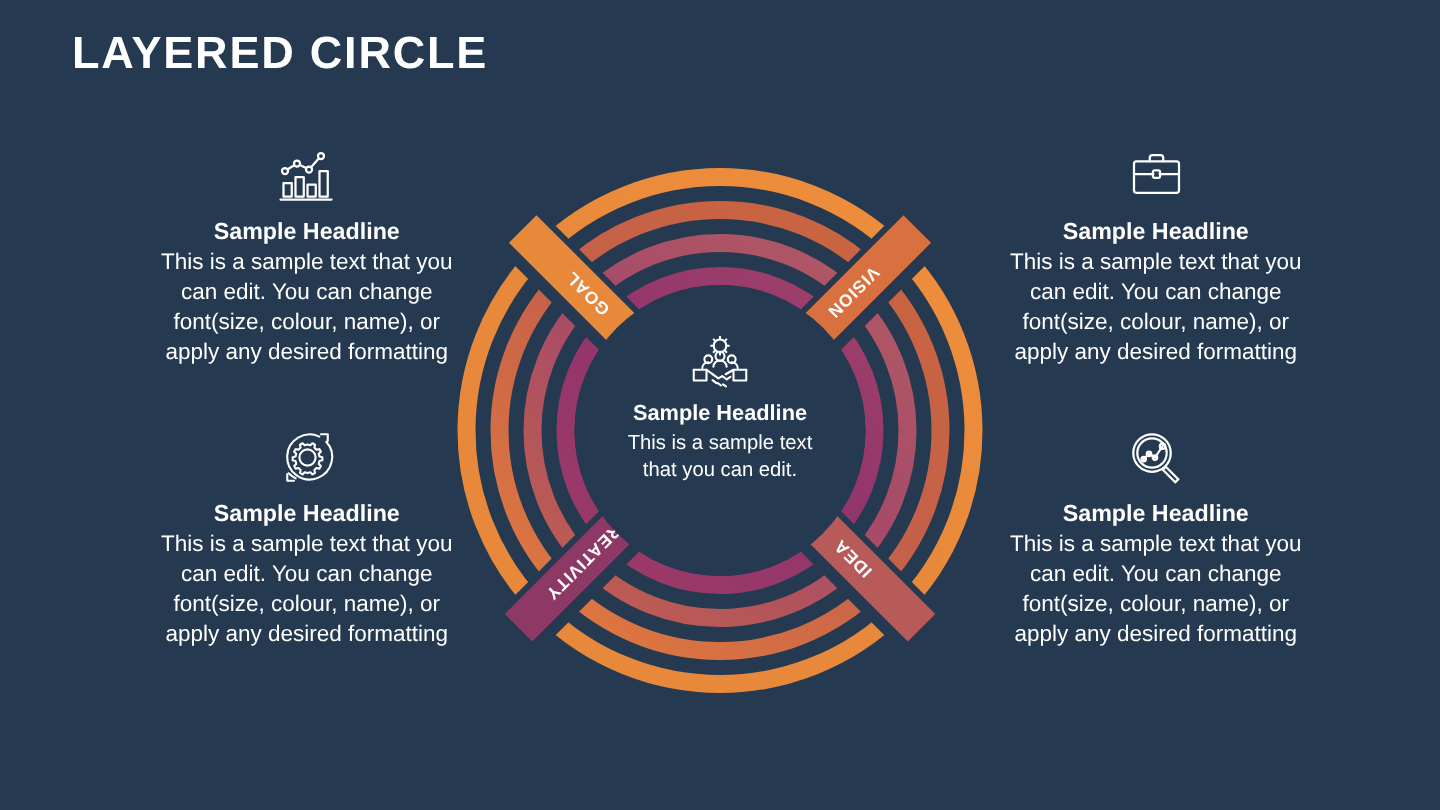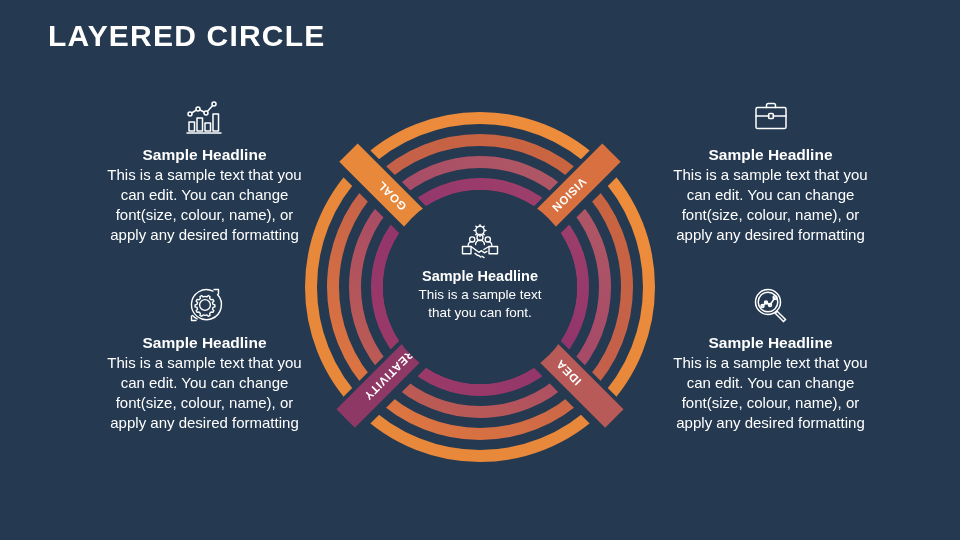--- a/index.html
+++ b/index.html
@@ -199,21 +199,21 @@
 
       <path d="M4.5 23.5h8.5l4.5 3.2"></path>
       <path d="M39.5 23.5H31l-5.2 3"></path>
       <path d="M17.5 26.7l3.4 2.6 2.6-1.6 3 2.2 2.4-1.6"></path>
       <path d="M13 23.5v7.2H4.5v-7.2"></path>
       <path d="M31 23.5v7.2h8.5v-7.2"></path>
       <path d="M17 30.4l2.6 2M20.5 32.4l2.2 1.6M24 33.2l2 1.4"></path>
     </svg>
   </div>
   <div id="center-head">Sample Headline</div>
-  <div id="center-body">This is a sample text that you can font.</div>
+  <div id="center-body">This is a sample text that you can edit.</div>
 </div>
 
 <div class="info-block tl">
   <div class="info-icon">
     <svg width="40" height="38" viewBox="0 0 40 38" fill="none" stroke="#ffffff" stroke-width="1.5" stroke-linecap="round" stroke-linejoin="round">
 
       <polyline points="5,16 13,11 21,15 29,6"></polyline>
       <circle cx="5" cy="16" r="2" fill="#253950"></circle>
       <circle cx="13" cy="11" r="2" fill="#253950"></circle>
       <circle cx="21" cy="15" r="2" fill="#253950"></circle>

